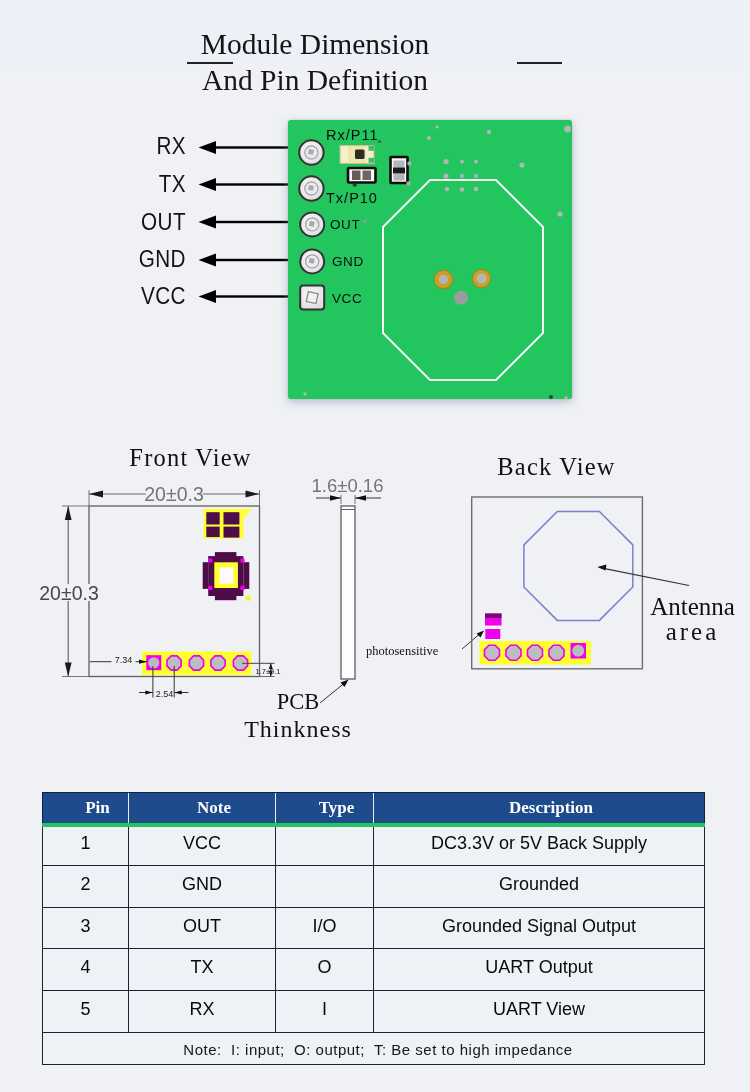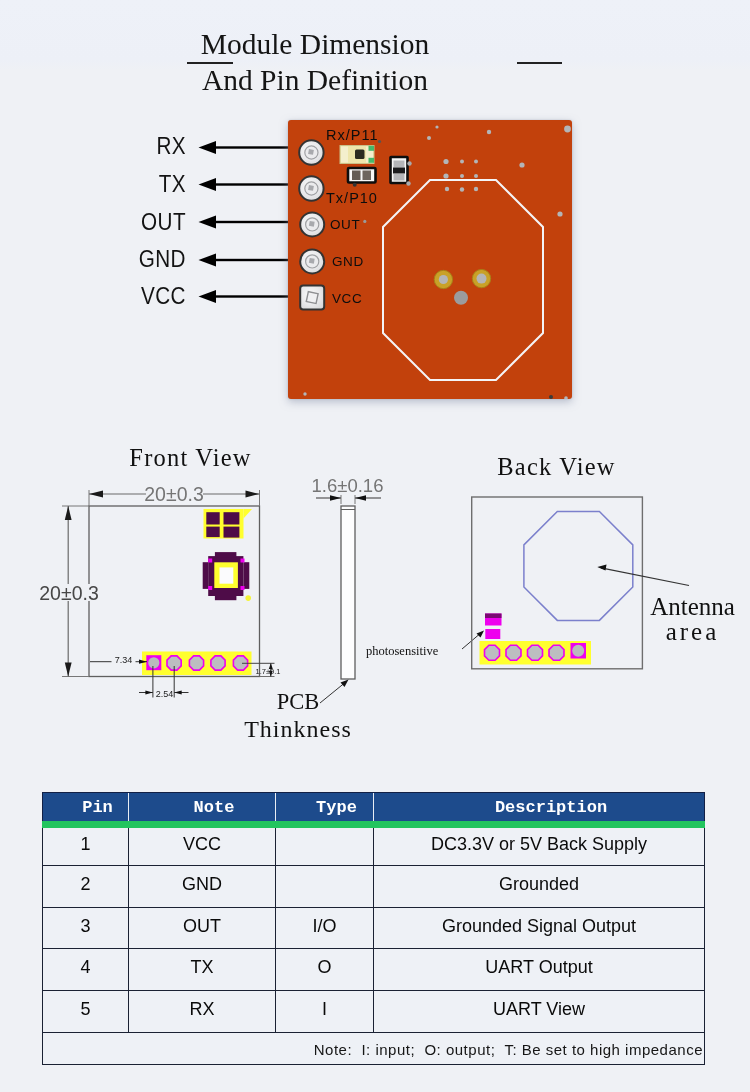--- a/index.html
+++ b/index.html
@@ -4,21 +4,21 @@
 <style>
   html,body{margin:0;padding:0;}
   body{width:750px;height:1092px;position:relative;overflow:hidden;
        background:linear-gradient(180deg,#eef1f8 0px,#edf0f7 60px,#eff1f5 70px,#eff1f5 100%);
        font-family:"Liberation Sans",sans-serif;}
   .abs{position:absolute;}
   .title{left:0;top:26px;width:630px;text-align:center;
          font-family:"Liberation Serif",serif;font-size:29.5px;line-height:36px;color:#151515;}
   .dash{height:2px;background:#222;}
   .pinlab{width:186px;text-align:right;font-size:23.5px;line-height:30px;color:#131313;letter-spacing:0.5px;transform:scaleX(0.88);transform-origin:100% 50%;}
-  .pcb{left:288px;top:120px;width:284px;height:279px;background:#c2410c;border-radius:3px;
+  .pcb{left:288px;top:120px;width:284px;height:279px;background:#22c55e;border-radius:3px;
        box-shadow:0 3px 9px rgba(130,140,165,.5), 0 0 2px rgba(120,130,150,.35);}
   #draw text{font-family:"Liberation Serif",serif;}
   #draw text.sans{font-family:"Liberation Sans",sans-serif;}
   .pcb text{font-family:"Liberation Sans",sans-serif;}
 </style>
 </head>
 <body>
   <div class="abs title">Module Dimension<br>And Pin Definition</div>
   <div class="abs dash" style="left:187px;top:62px;width:46px;"></div>
   <div class="abs dash" style="left:517px;top:62px;width:45px;"></div>
@@ -314,18 +314,18 @@
           <td class="bd">UART View</td>
         </tr>
       <tr style="height:32px;">
           <td class="bd nt" colspan="4">Note:&nbsp; I: input;&nbsp; O: output;&nbsp; T: Be set to high impedance</td>
         </tr>
     </tbody>
     </table>
   </div>
   <style>
     .hd{background:#1d4b8c;color:#fff;font-size:17px;font-weight:bold;text-align:center;
-        border-top:1px solid #122045;border-bottom:7px solid #22c55e;border-left:1px solid #e8edf4;
-        font-family:Liberation Mono, monospace;padding-left:25px;}
+        border-top:1px solid #122045;border-bottom:4px solid #22c55e;border-left:1px solid #e8edf4;
+        font-family:Liberation Serif, serif;padding-left:25px;}
     .bd{border:1px solid #1a2133;font-size:18px;color:#0a0a0a;text-align:center;padding-bottom:5px;
         font-family:"Liberation Sans",sans-serif;}
-    .nt{text-align:right;padding-left:10px;padding-bottom:0;font-size:15px;letter-spacing:0.5px;color:#161616;}
+    .nt{text-align:center;padding-left:10px;padding-bottom:0;font-size:15px;letter-spacing:0.5px;color:#161616;}
   </style>
 
 </body></html>

